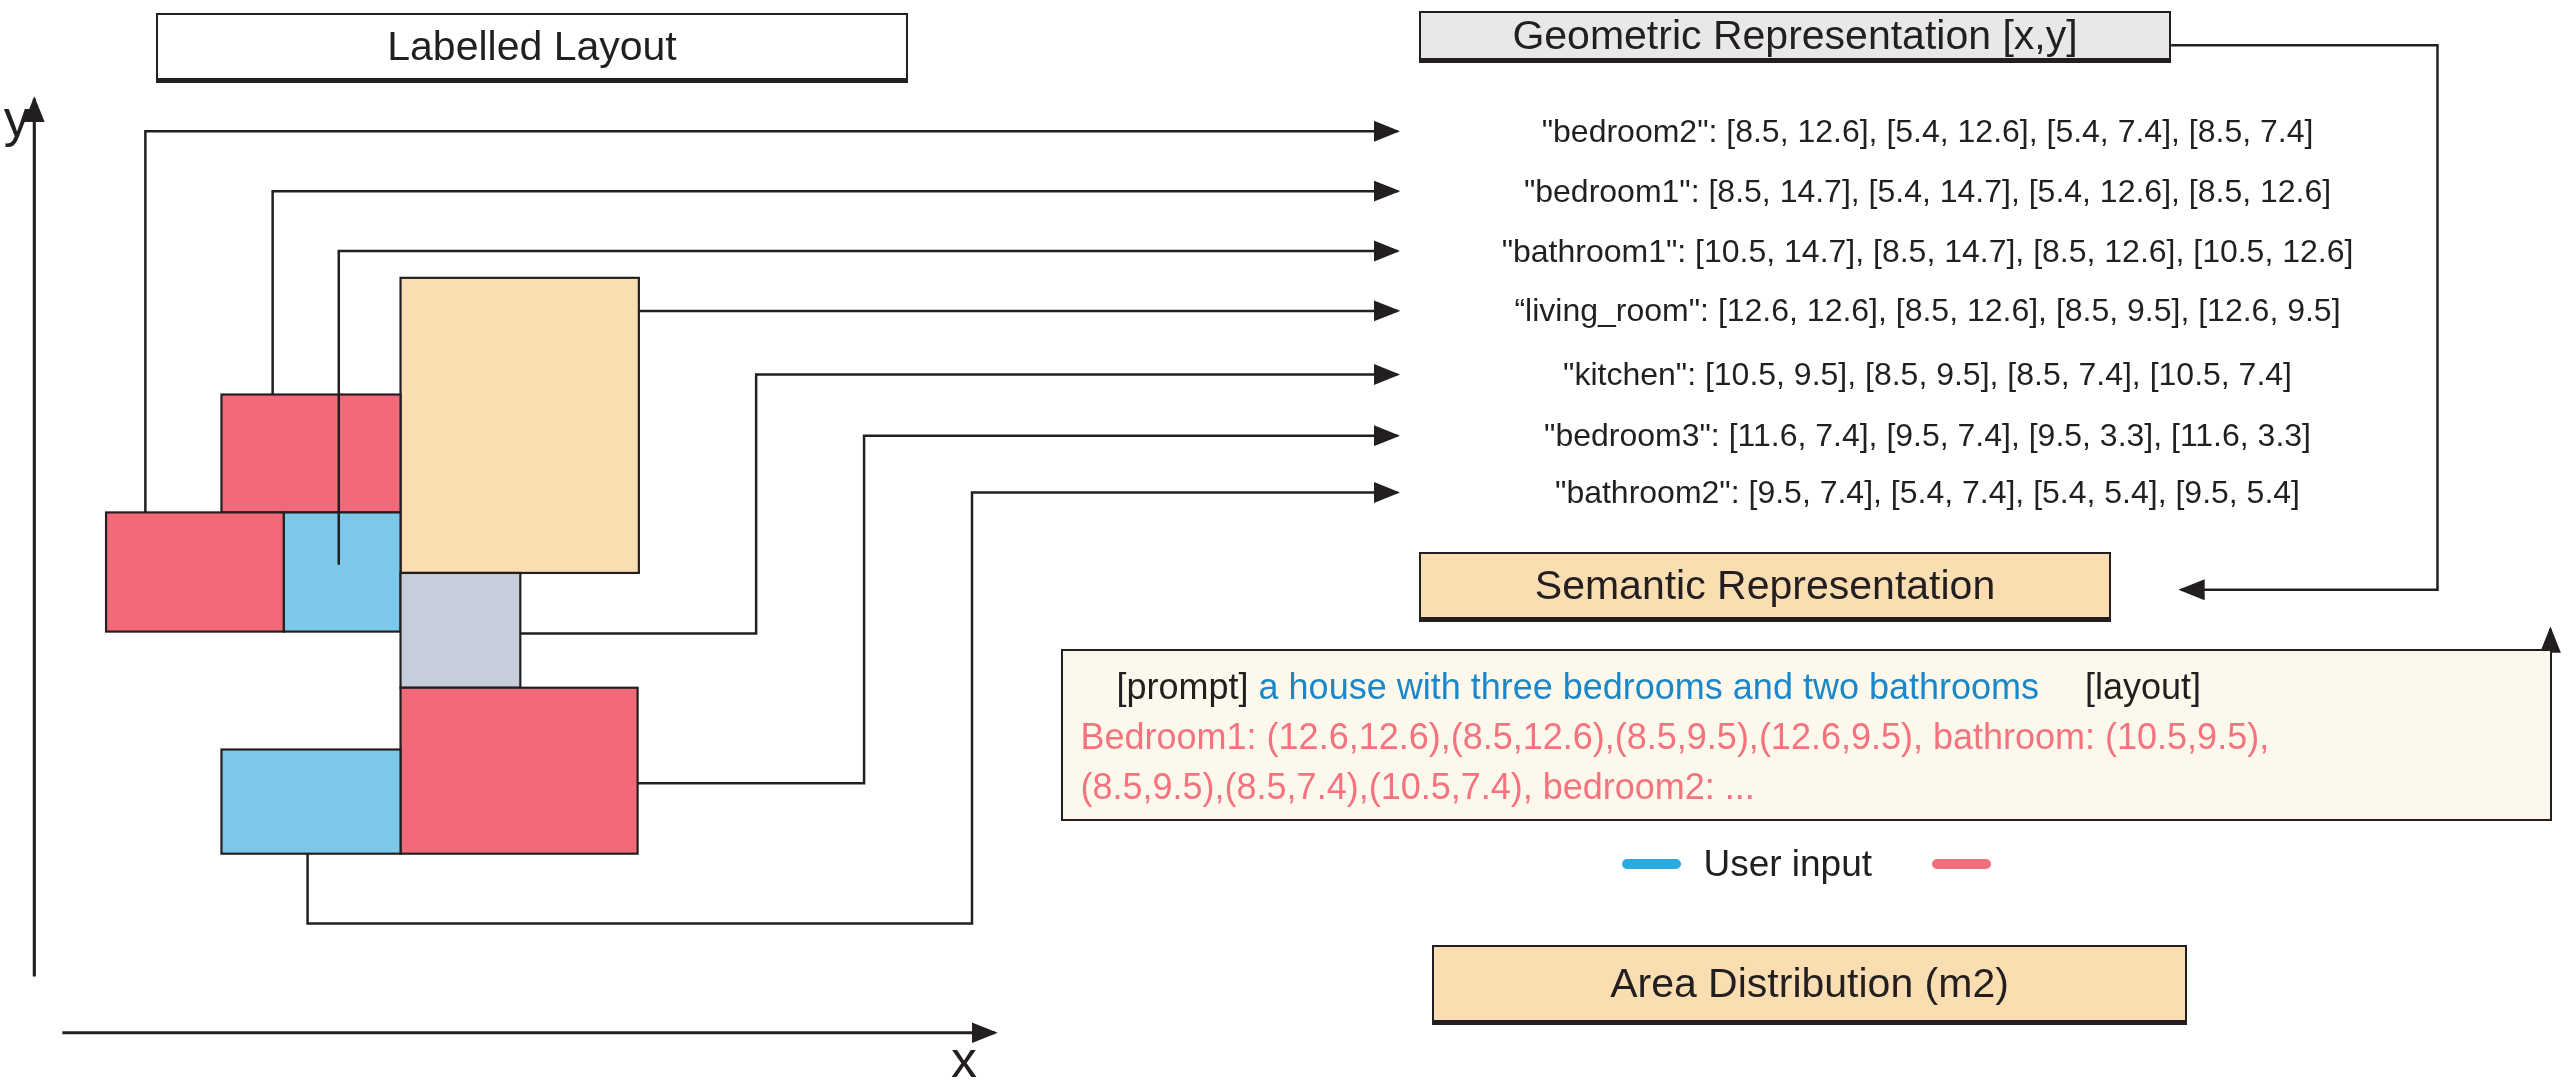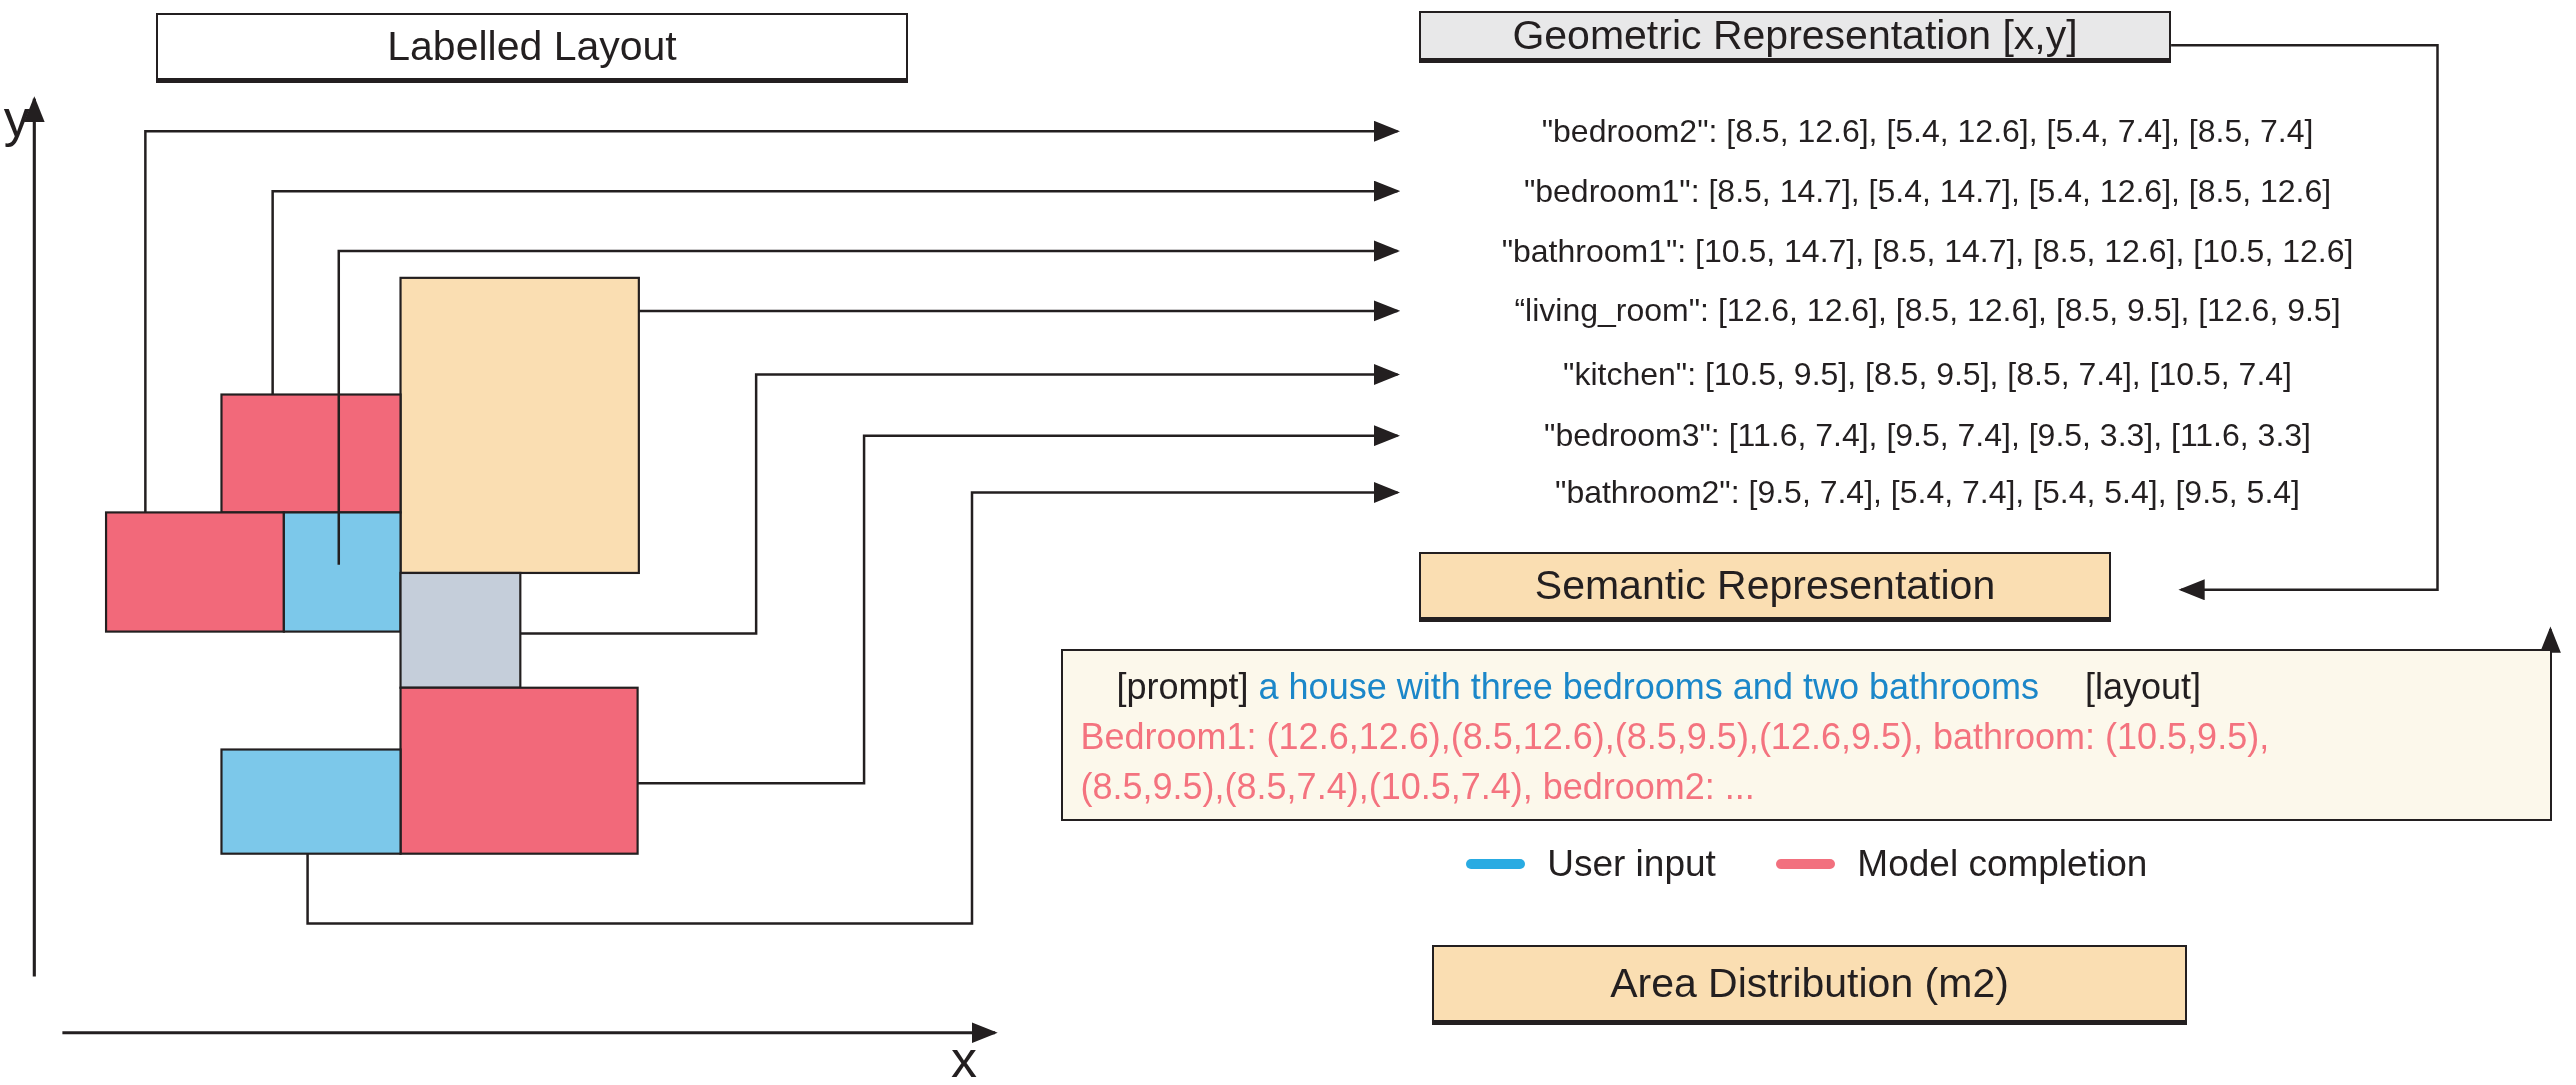--- a/index.html
+++ b/index.html
@@ -204,21 +204,20 @@
     <span class="prompt-model">(8.5,9.5),(8.5,7.4),(10.5,7.4), bedroom2: ...</span>
   </div>
 
   <div class="legend">
     <div class="legend-item">
       <span class="legend-swatch legend-swatch-user"></span>
       <span>User input</span>
     </div>
     <div class="legend-item">
       <span class="legend-swatch legend-swatch-model"></span>
-      <span>Model completion</span>
     </div>
   </div>
 
   <div class="title-box box-area">
     <span>Area Distribution (m2)</span>
   </div>
 
 
 </div>
 

